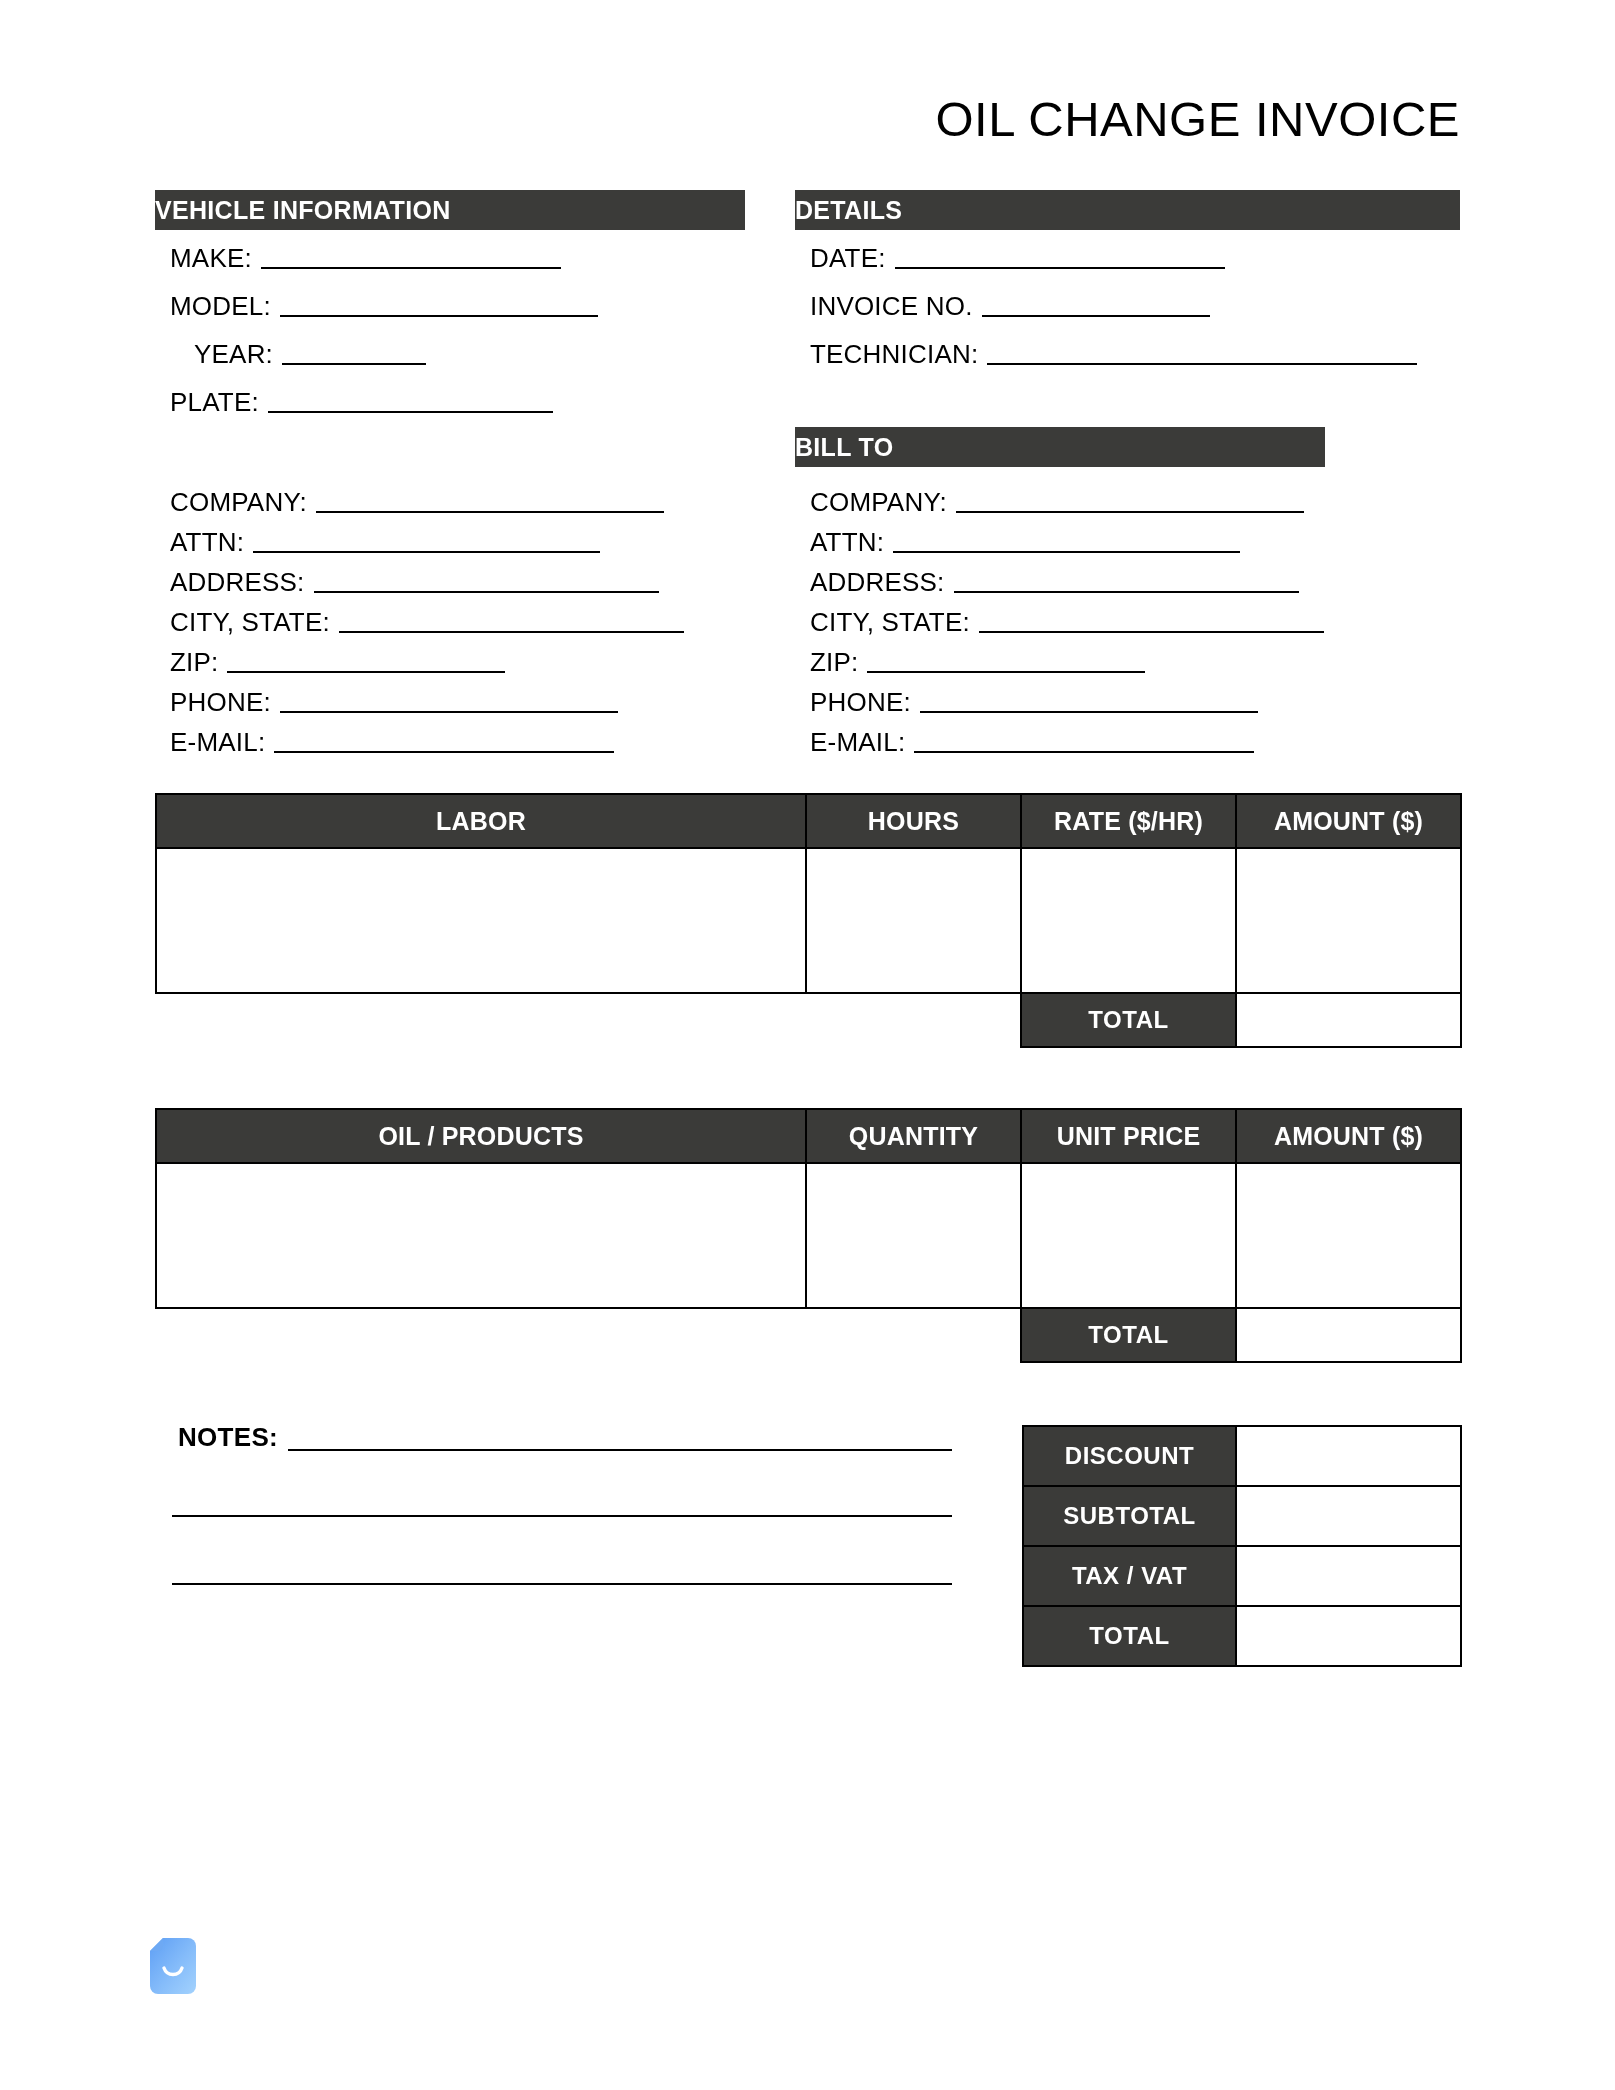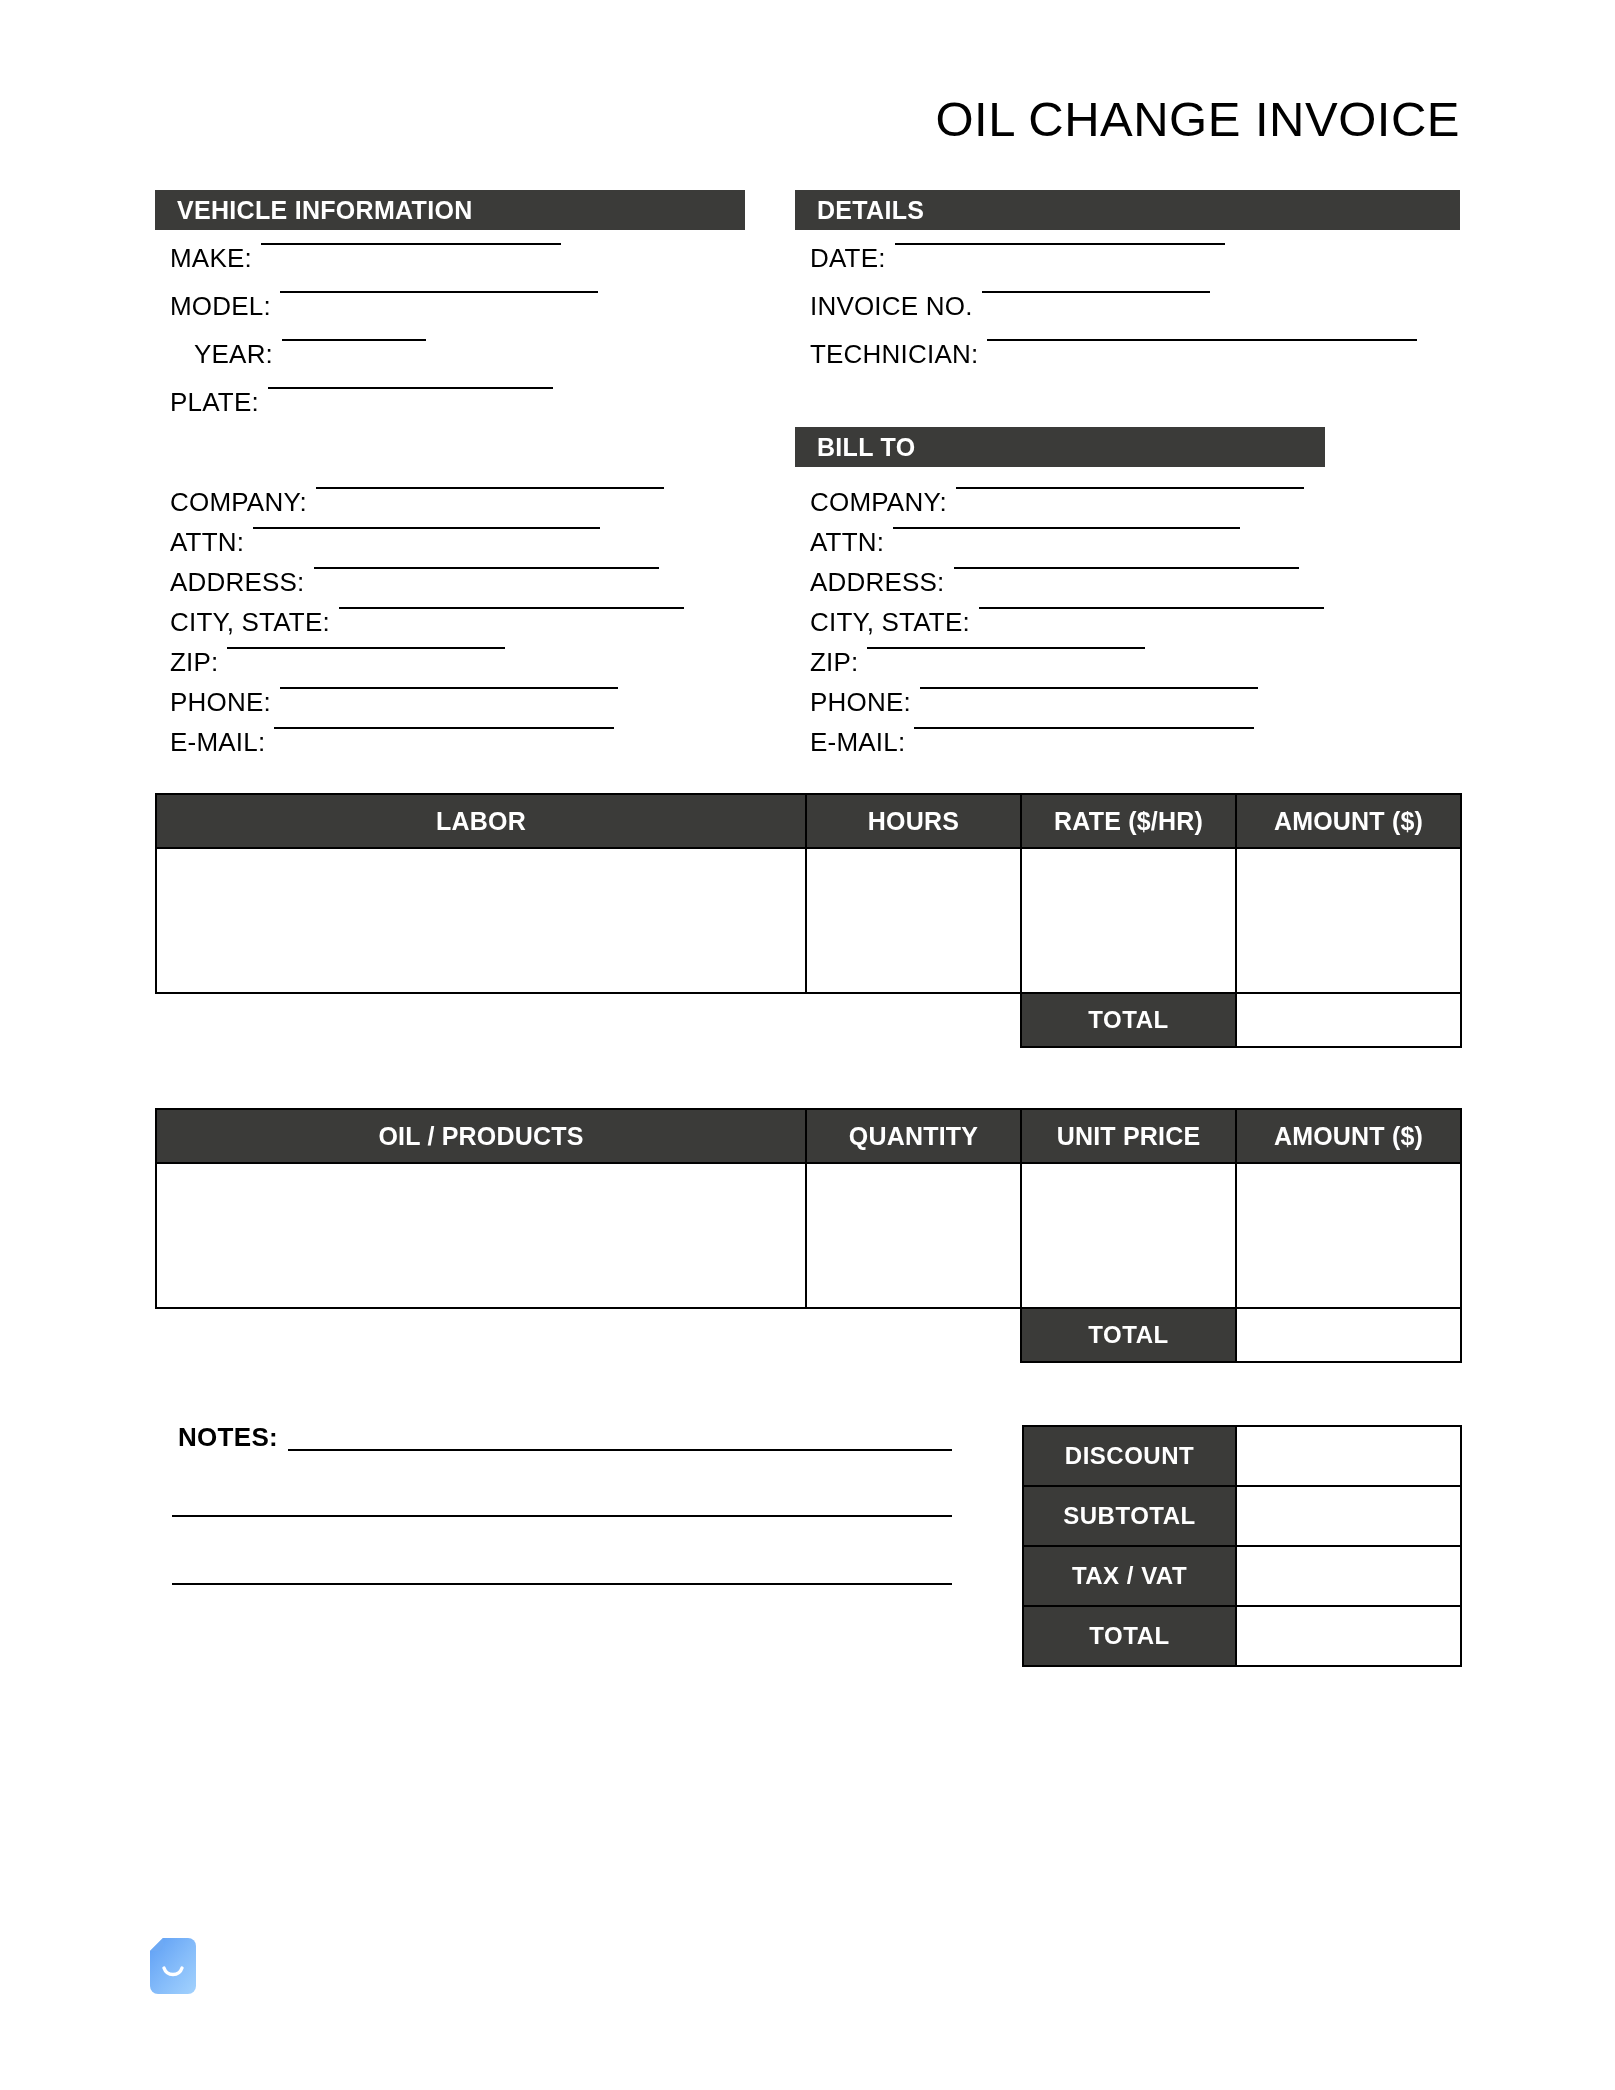--- a/index.html
+++ b/index.html
@@ -41,30 +41,29 @@
   
   .bar {
     position: absolute;
     height: 40px;
     background: #3b3b39;
     color: #ffffff;
     font-size: 25px;
     font-weight: bold;
     display: flex;
     align-items: center;
-    padding-left: 22px;
     box-sizing: border-box;
     letter-spacing: 0.3px;
   }
 
   
   .field {
     position: absolute;
     display: flex;
-    align-items: flex-start;
+    align-items: flex-end;
     font-size: 26px;
     white-space: nowrap;
     line-height: 1;
   }
   .field .lbl {
     font-size: 26px;
     letter-spacing: 0.2px;
   }
   .field .rule {
     display: inline-block;

